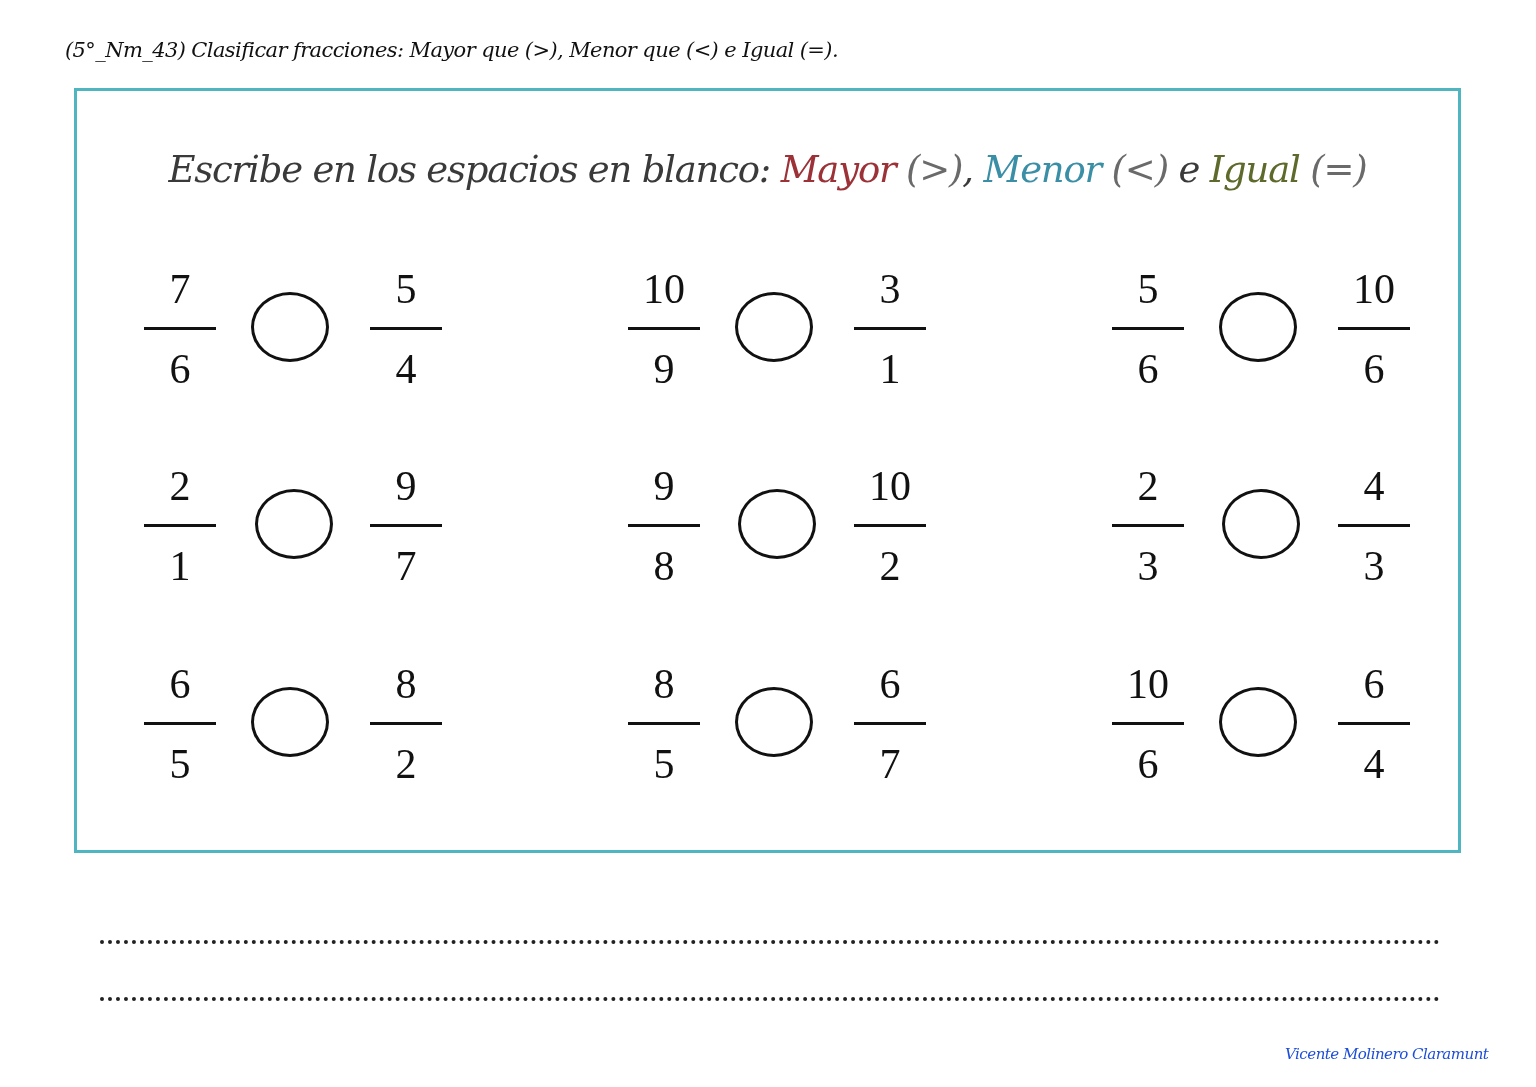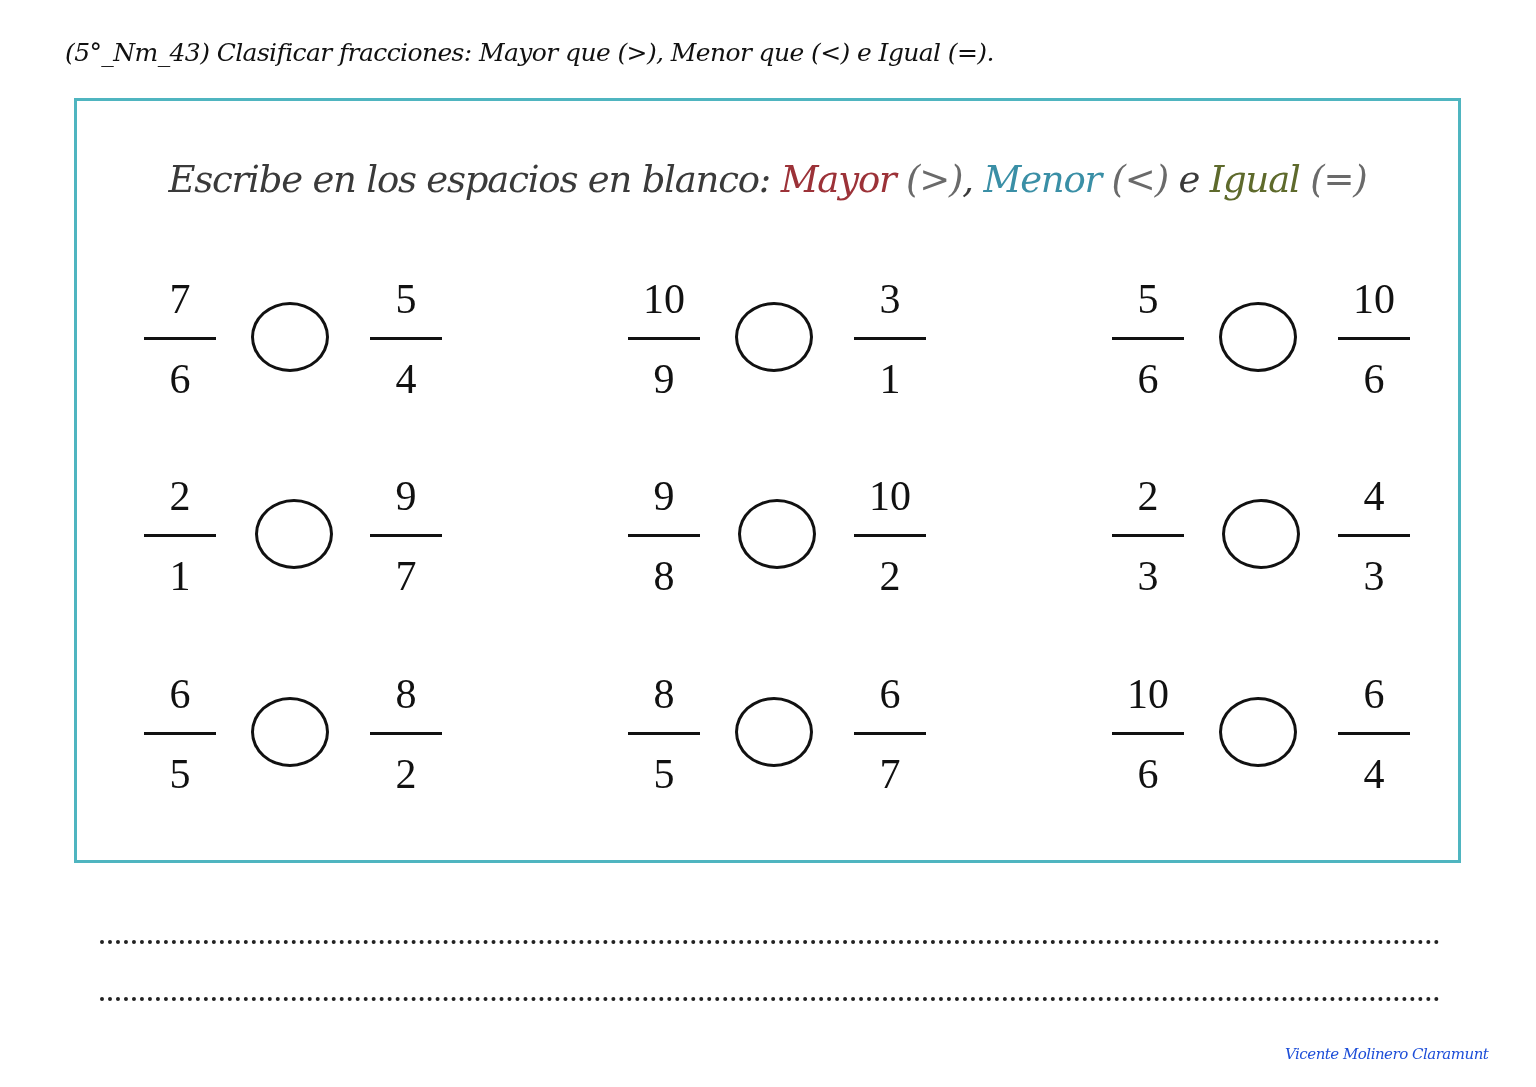--- a/index.html
+++ b/index.html
@@ -1,18 +1,18 @@
 <!DOCTYPE html>
 <html><head>
 <meta charset="utf-8">
 <style>
   html, body { margin:0; padding:0; background:#ffffff; }
   body { width:1536px; height:1087px; position:relative; overflow:hidden; font-family:"DejaVu Serif", serif; color:#111; }
-  .header { position:absolute; left:65px; top:38px; font-family:"DejaVu Serif", serif; font-style:italic; font-size:25px; letter-spacing:-0.6px; color:#111; white-space:nowrap; }
-  .box { position:absolute; left:74px; top:98px; width:1381px; height:759px; border:3px solid #4fb5c0; box-sizing:content-box; }
+  .header { position:absolute; left:65px; top:38px; font-family:"DejaVu Serif", serif; font-style:italic; font-size:21px; letter-spacing:-0.6px; color:#111; white-space:nowrap; }
+  .box { position:absolute; left:74px; top:88px; width:1381px; height:759px; border:3px solid #4fb5c0; box-sizing:content-box; }
   .instr { position:absolute; left:0; right:0; top:57px; text-align:center; font-family:"DejaVu Serif", serif; font-style:italic; font-size:37px; letter-spacing:-1.2px; color:#3a3a3a; white-space:nowrap; }
   .instr .mayor { color:#9c3238; }
   .instr .menor { color:#3a8fa6; }
   .instr .igual { color:#5e6a2c; }
   .instr .paren { color:#6a6a6a; }
   .item { position:absolute; width:300px; height:130px; }
   .frac { position:absolute; width:72px; top:0; height:130px; }
   .frac .num, .frac .den { position:absolute; left:0; right:0; text-align:center; font-family:"Liberation Serif", serif; font-size:42px; line-height:42px; color:#111; }
   .frac .num { top:4px; }
   .frac .den { top:84px; }

